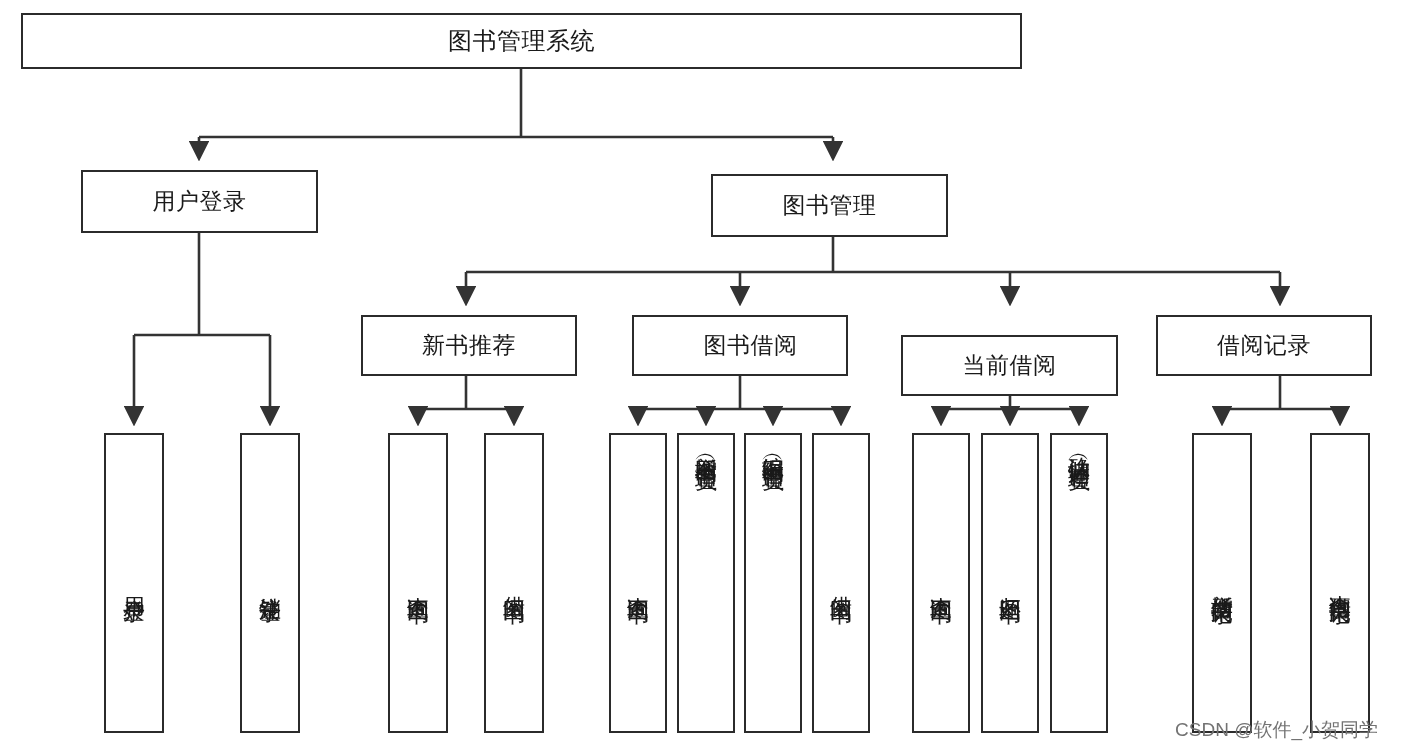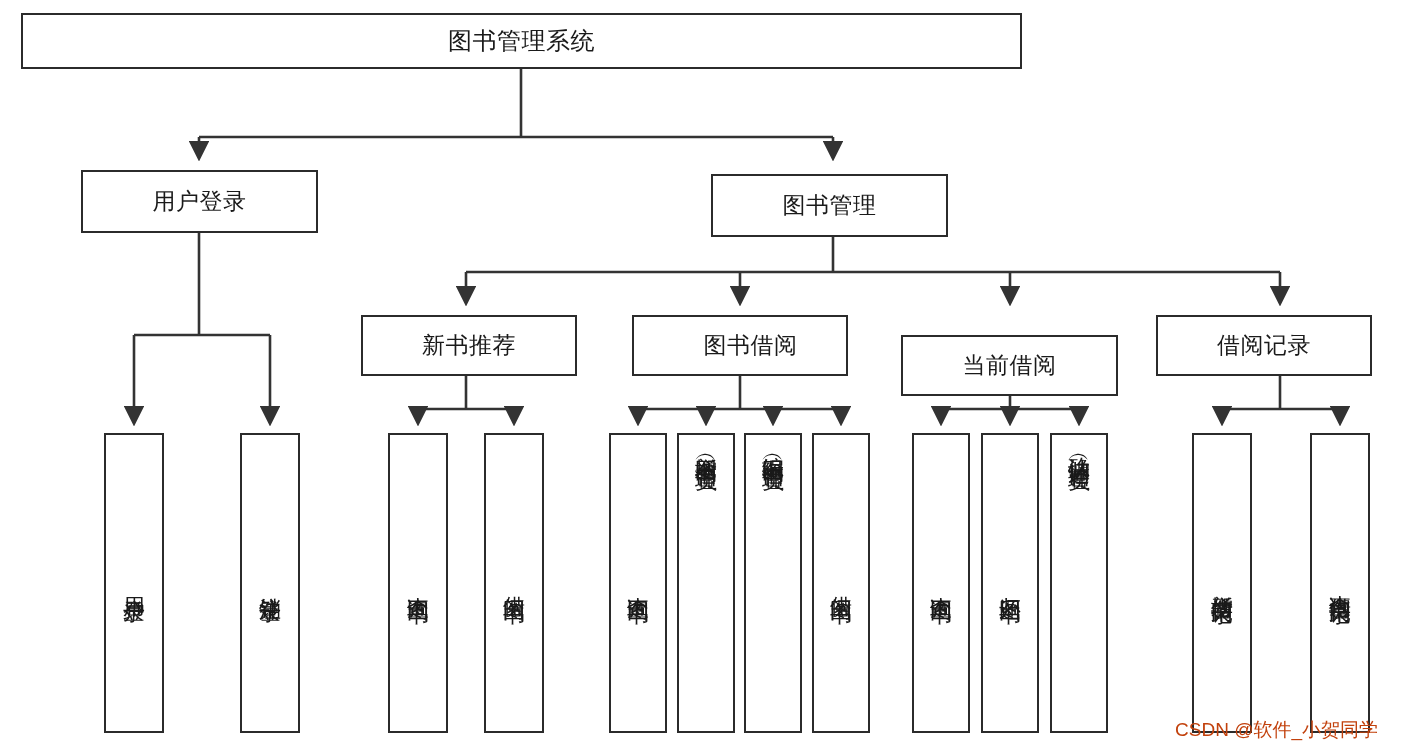--- a/index.html
+++ b/index.html
@@ -70,21 +70,21 @@
   .leaf-inner.top-aligned {
     align-items: flex-start;
     padding-top: 4px;
     box-sizing: border-box;
   }
   #watermark {
     position: absolute;
     right: 8px;
     bottom: 4px;
     font-size: 19px;
-    color: #c2410c;
+    color: #737373;
     white-space: nowrap;
     font-family: "Liberation Sans", "DejaVu Sans", sans-serif;
     pointer-events: none;
   }
 </style>
 </head>
 <body>
 
 <div id="diagram-root">
 

